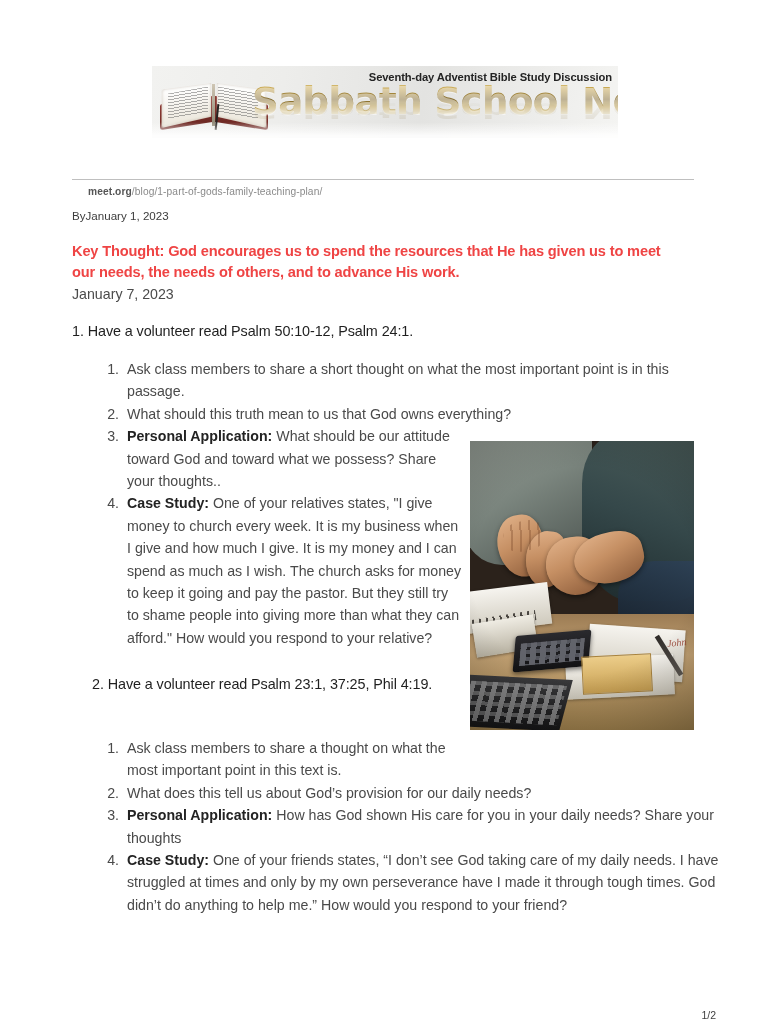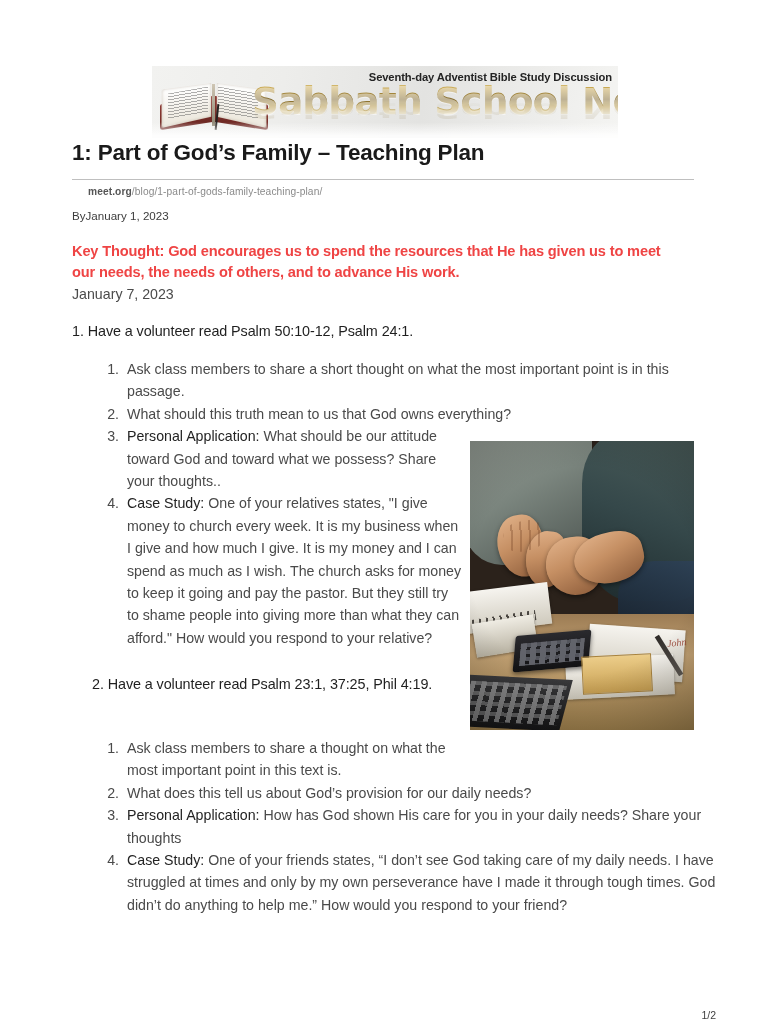--- a/index.html
+++ b/index.html
@@ -240,21 +240,21 @@
     line-height: 22.4px;
     color: #4a4a4a;
   }
   ol.sublist > li {
     padding-left: 4px;
     margin: 0 0 0 0;
   }
   ol.sublist > li::marker {
     color: #4a4a4a;
   }
-  .lead { font-weight: normal; color: #232323; }
+  .lead { font-weight: bold; color: #232323; }
 
   #sec1-list { left: 97px; top: 358px; width: 340px; }
   #sec1-list li.wide { width: 592px; }
   #sec2-list { left: 97px; top: 737px; width: 350px; }
   #sec2-list li.wide { width: 600px; }
 
   
   .art {
     position: absolute;
     left: 470px;
@@ -434,21 +434,20 @@
         <div class="spine"></div>
         <div class="ribbon"></div>
       </div>
       <div class="tagline">Seventh-day Adventist Bible Study Discussion</div>
       <div class="logo-text">Sabbath School Net</div>
       <div class="logo-reflect">Sabbath School Net</div>
       <div class="banner-bottomfade"></div>
     </div>
   </div>
 
-  <div class="doc-title">1: Part of God’s Family – Teaching Plan</div>
   <div class="title-rule"></div>
 
   <div class="url-line">
     <span class="domain">meet.org</span><span>/blog/1-part-of-gods-family-teaching-plan/</span>
   </div>
 
   <div class="byline-row">
     <span>By</span>
     <span>January 1, 2023</span>
   </div>

